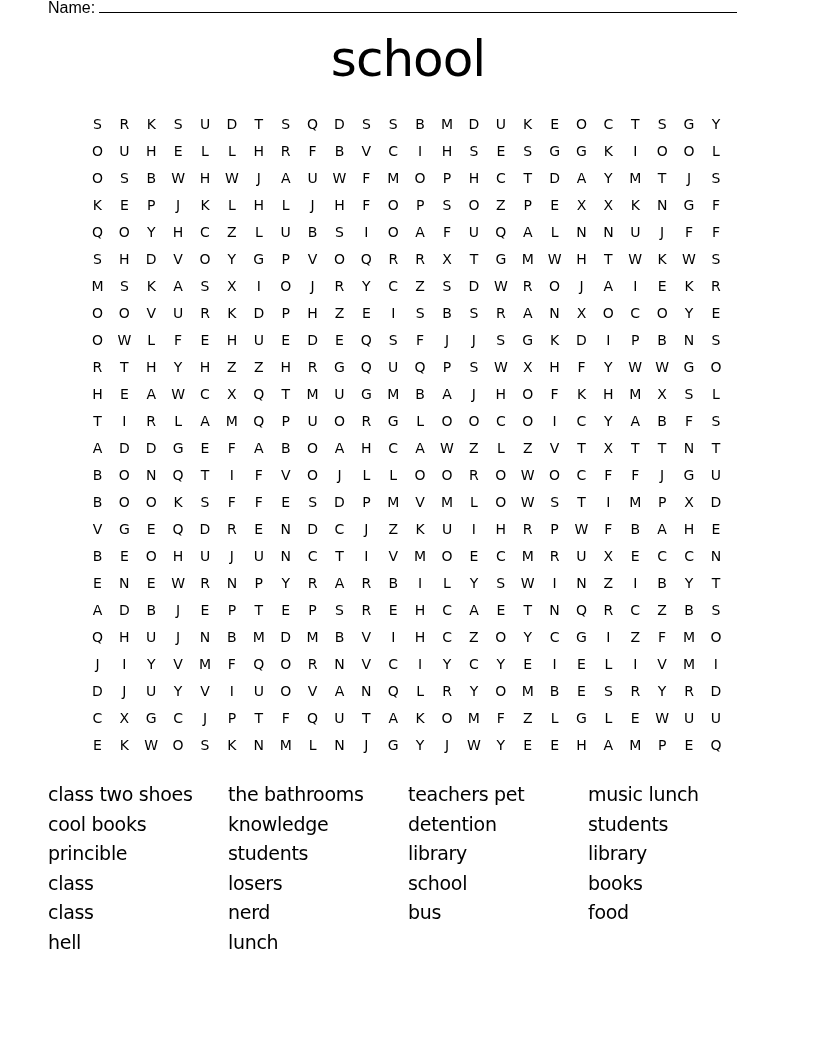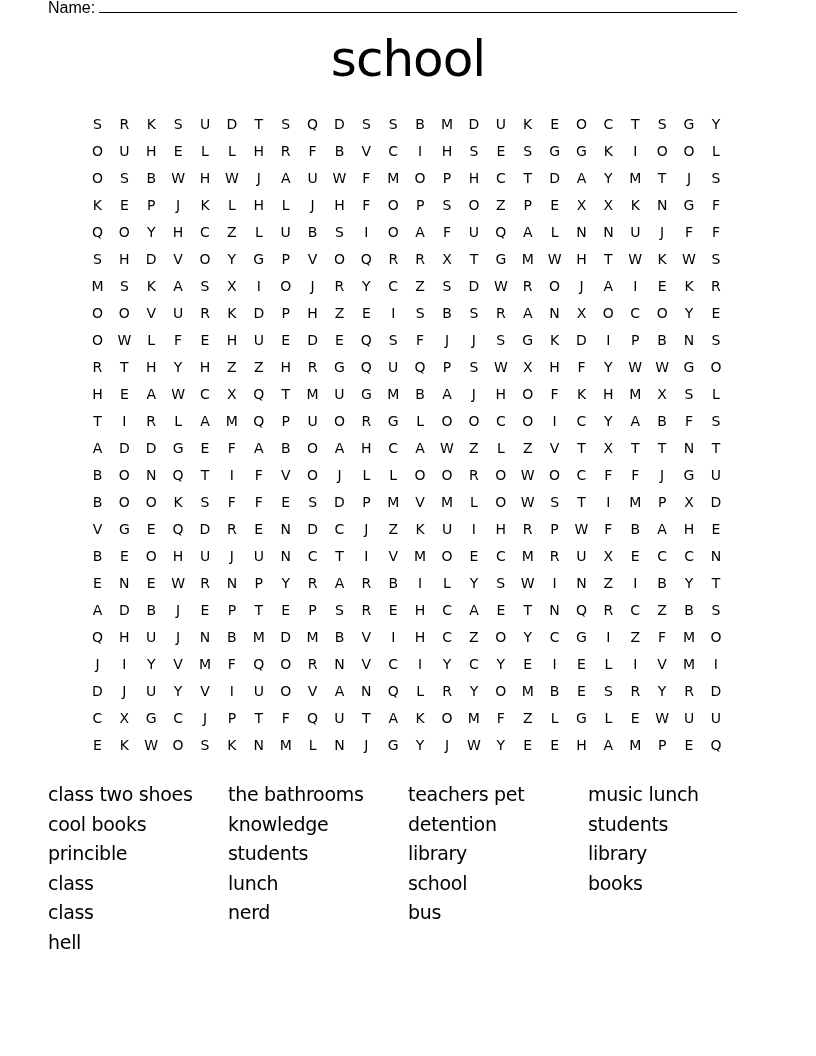--- a/index.html
+++ b/index.html
@@ -656,29 +656,31 @@
       <div class="word">cool books</div>
       <div class="word">princible</div>
       <div class="word">class</div>
       <div class="word">class</div>
       <div class="word">hell</div>
     </div>
     <div class="word-col">
       <div class="word">the bathrooms</div>
       <div class="word">knowledge</div>
       <div class="word">students</div>
+      <div class="word">losers</div>
+      <div class="word">nerd</div>
       <div class="word">lunch</div>
-      <div class="word">nerd</div>
     </div>
     <div class="word-col">
       <div class="word">teachers pet</div>
       <div class="word">detention</div>
       <div class="word">library</div>
       <div class="word">school</div>
       <div class="word">bus</div>
     </div>
     <div class="word-col">
       <div class="word">music lunch</div>
       <div class="word">students</div>
       <div class="word">library</div>
       <div class="word">books</div>
+      <div class="word">food</div>
     </div>
   </div>
 
 </body></html>

